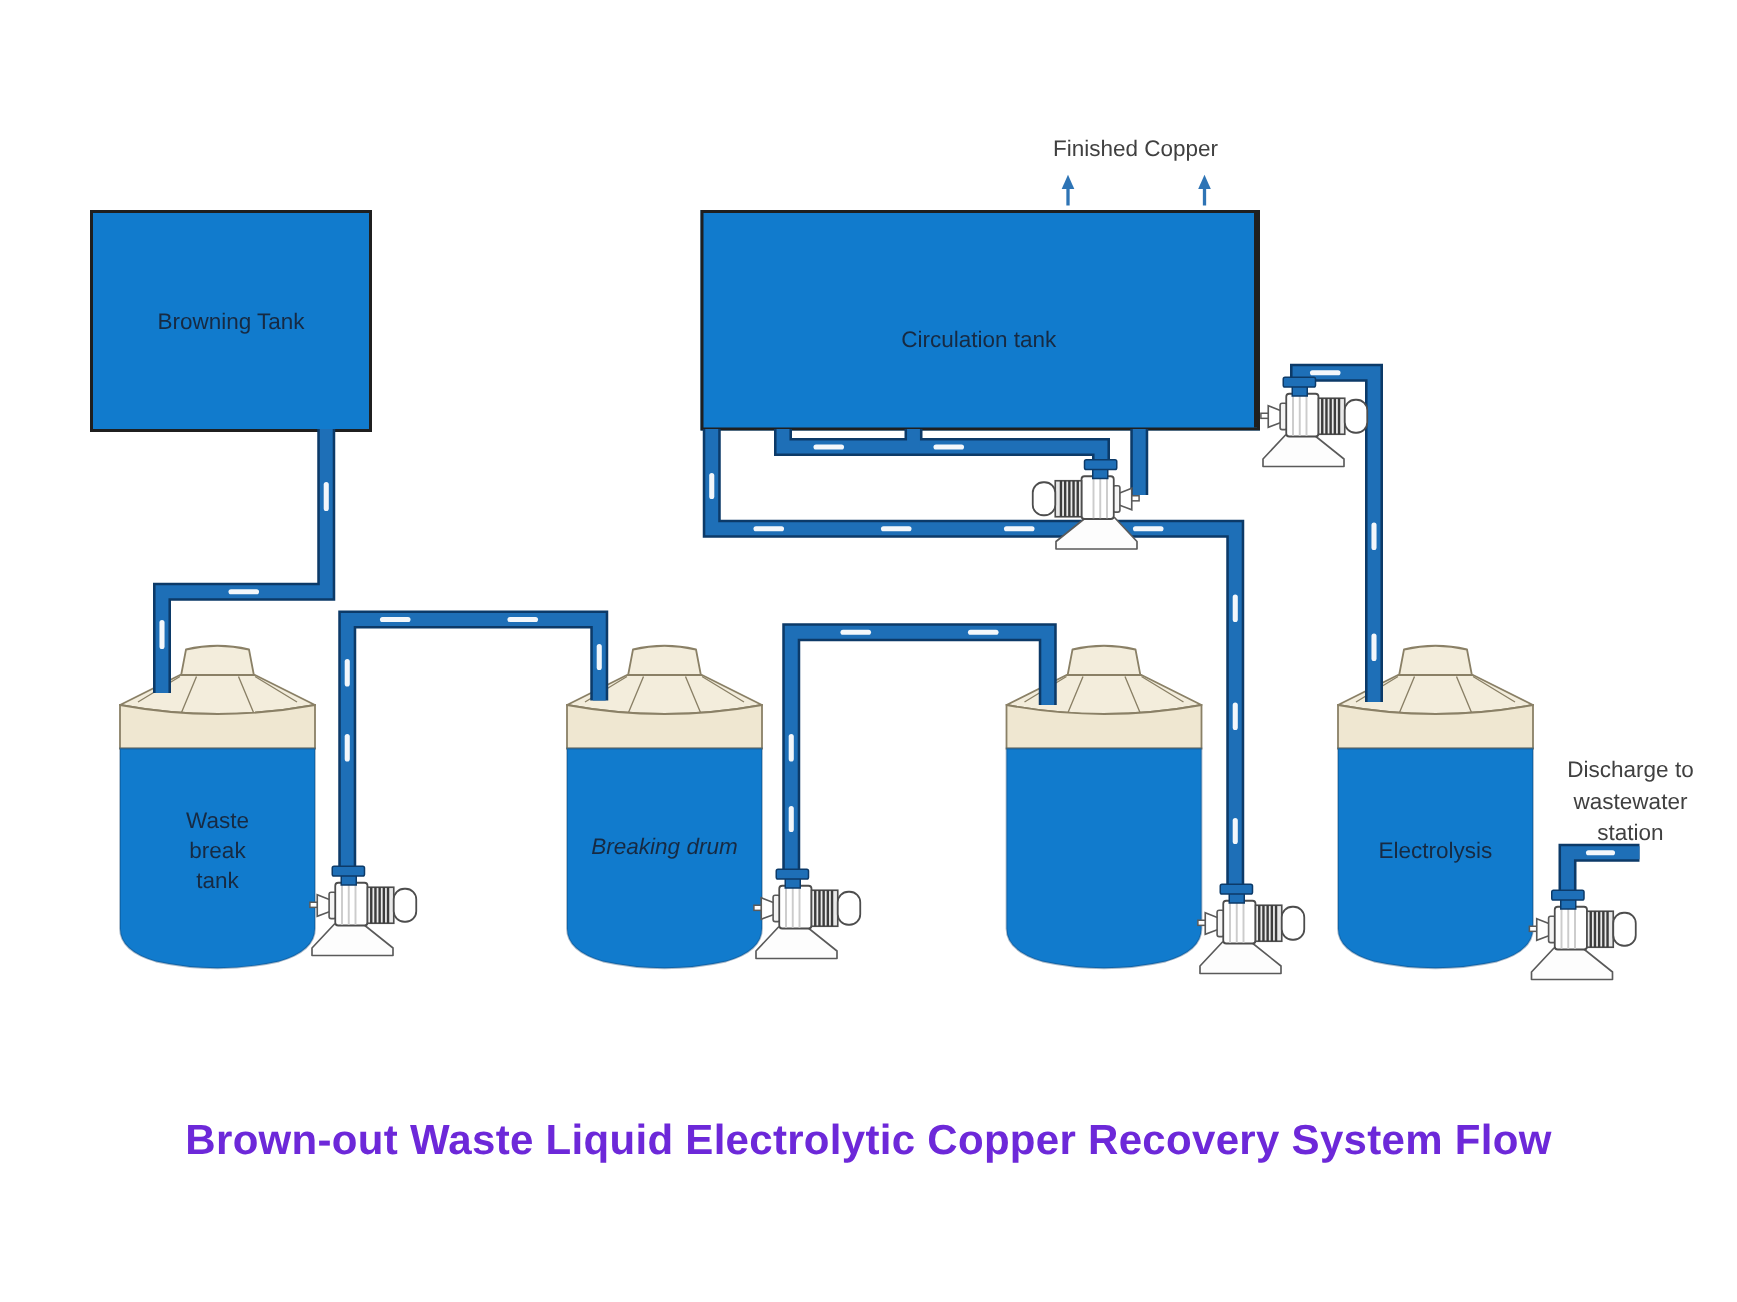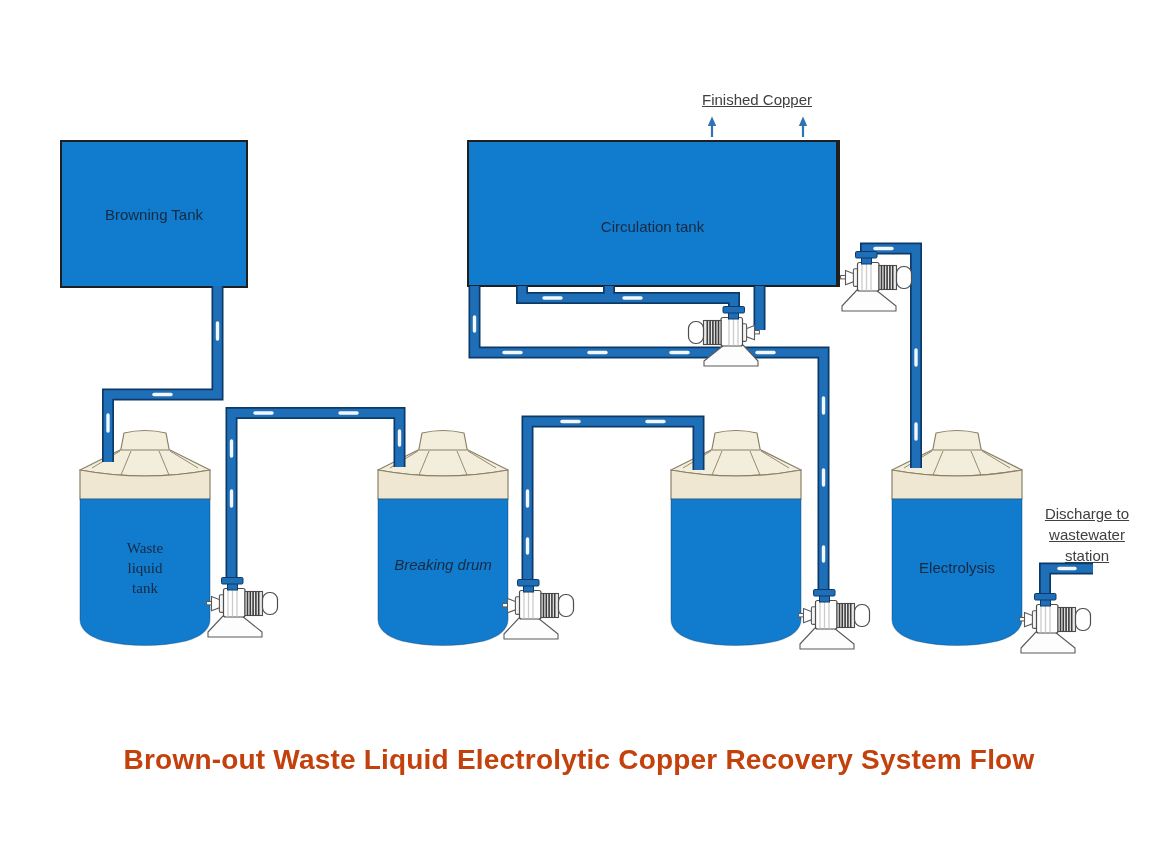--- a/index.html
+++ b/index.html
@@ -12,69 +12,69 @@
     box-sizing:border-box;display:flex;align-items:center;justify-content:center;
   }
   .tankpair{
     position:absolute;background:var(--tank-blue);border:2px solid #1f1f1f;
     box-sizing:border-box;display:flex;
   }
   .tankcell{flex:1;display:flex;align-items:center;justify-content:center;margin-top:26px;}
   .tankdivider{width:2px;background:#1f1f1f;}
   .tank-label{color:var(--label-dark);font-size:15px;white-space:nowrap;}
   .anno{position:absolute;color:var(--annotation-gray);font-size:15px;line-height:21px;text-align:center;}
-  .anno span{display:block;text-decoration:underline;}
+  .anno span{display:block;}
   .drum{position:absolute;width:134px;height:232px;}
   .drum svg{position:absolute;left:0;top:0;}
   .drum-label{position:absolute;left:0;width:134px;text-align:center;
     font-size:15px;line-height:20px;color:var(--label-dark);}
   .drum-label span{display:block;}
   .pump{position:absolute;overflow:visible;}
   #pipes{position:absolute;left:0;top:0;}
   .title{
     position:absolute;left:0;width:1158px;text-align:center;
-    font-size:28px;font-weight:700;color:#c2410c;letter-spacing:0.2px;
+    font-size:28px;font-weight:700;color:#6d28d9;letter-spacing:0.2px;
   }
 </style>
 </head>
 <body>
 
 <div class="stage">
 
   <div class="bigtank" style="left:60px;top:140px;width:188px;height:148px;">
     <span class="tank-label">Browning Tank</span>
   </div>
 
   <div class="tankpair" style="left:467px;top:140px;width:373px;height:147px;">
     <div class="tankcell">
       <span class="tank-label">Circulation tank</span>
     </div>
     <div class="tankdivider"></div>
   </div>
 
-  <div class="anno" style="left:682px;top:89px;width:150px;text-decoration:underline;">Finished Copper</div>
+  <div class="anno" style="left:682px;top:89px;width:150px;">Finished Copper</div>
 
   <div class="anno" style="left:1036px;top:503px;width:102px;">
     <span>Discharge to</span>
     <span>wastewater</span>
     <span>station</span>
   </div>
 
   <div id="drums">
-      <div class="drum" style="left:78px;top:426px;font-family:Liberation Serif, serif;">
+      <div class="drum" style="left:78px;top:426px;">
     <svg width="134" height="232" viewBox="0 0 134 232">
   <path d="M42,28 L46,7 Q67,2 88,7 L92,28 Z" fill="#F3EDDC" stroke="#8A8066" stroke-width="1.2" stroke-linejoin="round"></path>
   <path d="M2,44 L42,24 L92,24 L132,44 Q67,56 2,44 Z" fill="#F3EDDC" stroke="#8A8066" stroke-width="1.2" stroke-linejoin="round"></path>
   <path d="M42,25 L14,42 M92,25 L120,42 M53,25 L43,49 M81,25 L91,49" stroke="#8A8066" stroke-width="0.9" fill="none"></path>
   <path d="M2,44 Q67,56 132,44 L132,73 L2,73 Z" fill="#EFE7D1" stroke="#8A8066" stroke-width="1.2"></path>
   <path d="M2,73 L2,193 Q2,208 26,215 Q67,224 108,215 Q132,208 132,193 L132,73 Z" fill="#117BCD" stroke="rgba(12,58,104,0.35)" stroke-width="1.2"></path>
         </svg>
     <div class="drum-label" style="top:112px;">
           <span>Waste</span>
-          <span>liquid</span>
+          <span>break</span>
           <span>tank</span>
         </div>
   </div>
       <div class="drum" style="left:376px;top:426px;font-style:italic;">
     <svg width="134" height="232" viewBox="0 0 134 232">
   <path d="M42,28 L46,7 Q67,2 88,7 L92,28 Z" fill="#F3EDDC" stroke="#8A8066" stroke-width="1.2" stroke-linejoin="round"></path>
   <path d="M2,44 L42,24 L92,24 L132,44 Q67,56 2,44 Z" fill="#F3EDDC" stroke="#8A8066" stroke-width="1.2" stroke-linejoin="round"></path>
   <path d="M42,25 L14,42 M92,25 L120,42 M53,25 L43,49 M81,25 L91,49" stroke="#8A8066" stroke-width="0.9" fill="none"></path>
   <path d="M2,44 Q67,56 132,44 L132,73 L2,73 Z" fill="#EFE7D1" stroke="#8A8066" stroke-width="1.2"></path>
   <path d="M2,73 L2,193 Q2,208 26,215 Q67,224 108,215 Q132,208 132,193 L132,73 Z" fill="#117BCD" stroke="rgba(12,58,104,0.35)" stroke-width="1.2"></path>

